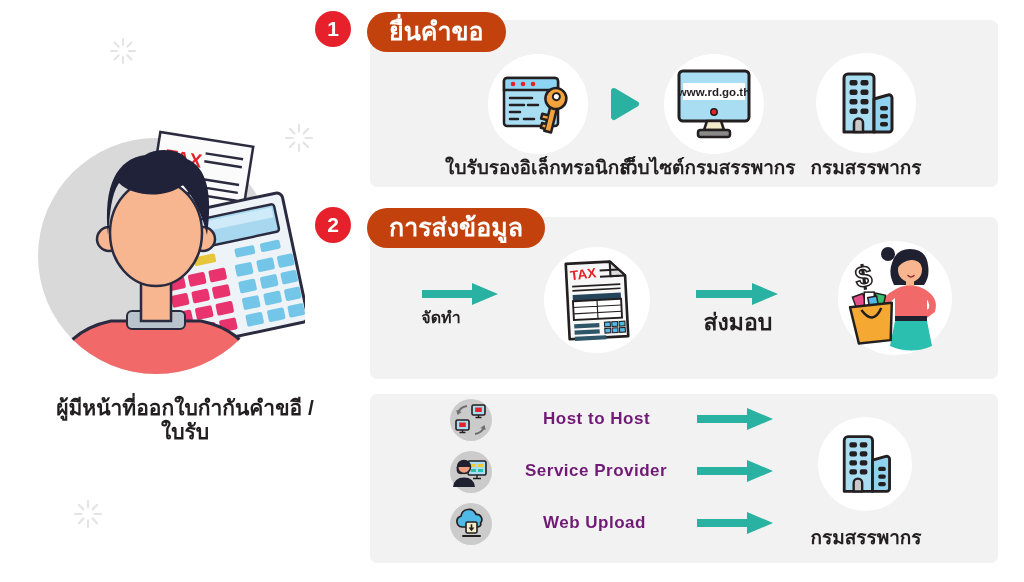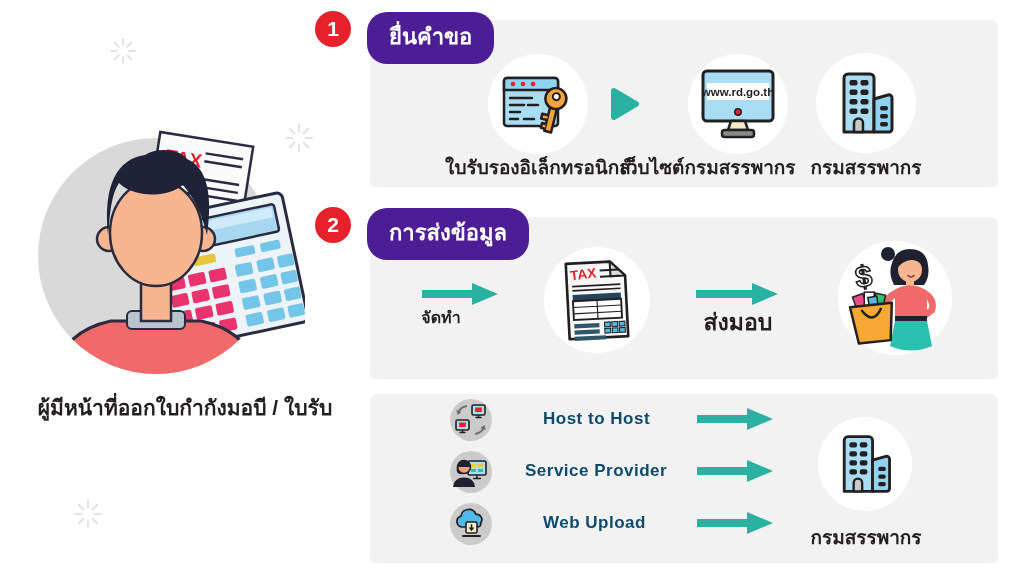--- a/index.html
+++ b/index.html
@@ -3,25 +3,25 @@
 <meta charset="utf-8">
 <style>
   * { margin:0; padding:0; box-sizing:border-box; }
   html,body { background:#ffffff; }
   body { font-family:"Liberation Sans","DejaVu Sans",sans-serif; color:#231f20; }
   .stage { position:relative; width:1024px; height:582px; background:#ffffff; overflow:hidden; }
   .abs { position:absolute; }
   .panel { position:absolute; background:#f2f2f2; border-radius:7px; }
   .badge { position:absolute; width:36px; height:36px; border-radius:50%; background:#e6212b; color:#fff;
            font-weight:bold; font-size:21px; display:flex; align-items:center; justify-content:center; z-index:3; }
-  .pill { position:absolute; height:52px; border-radius:20px; background:#4c1d95; color:#fff; font-weight:bold;
-          font-size:22px; display:flex; align-items:center; padding:0 22px 3px 22px; z-index:3; white-space:nowrap; }
+  .pill { position:absolute; height:40px; border-radius:20px; background:#c2410c; color:#fff; font-weight:bold;
+          font-size:25px; display:flex; align-items:center; padding:0 22px 3px 22px; z-index:3; white-space:nowrap; }
   .icon-circle { position:absolute; background:#fff; border-radius:50%; display:flex; align-items:center; justify-content:center; }
   .lbl { position:absolute; color:#231f20; font-weight:bold; text-align:center; line-height:1.15; }
-  .channel-lbl { position:absolute; color:#0c4a6e; font-weight:600; font-size:17px; letter-spacing:0.5px; white-space:nowrap; }
+  .channel-lbl { position:absolute; color:#701a75; font-weight:600; font-size:17px; letter-spacing:0.5px; white-space:nowrap; }
   svg { display:block; }
 </style>
 </head>
 <body>
 
 <div class="stage">
 
   <svg class="abs" style="left:110px;top:38px" width="26" height="26" viewBox="0 0 26 26">
     <g stroke="#e4e4e4" stroke-width="2" stroke-linecap="round">
       <path d="M13 1 v6"></path>
@@ -120,21 +120,21 @@
     <g clip-path="url(#pc)">
       <path d="M34 272 q4 -64 62 -76 h90 q58 12 62 76 z" fill="#f2696a" stroke="#2b2b40" stroke-width="3"></path>
       <rect x="112" y="186" width="58" height="18" rx="5" fill="#b9c3cc" stroke="#2b2b40" stroke-width="2"></rect>
       <rect x="126" y="152" width="30" height="44" fill="#f7b690" stroke="#2b2b40" stroke-width="2.5"></rect>
       <circle cx="94" cy="114" r="12" fill="#f7b690" stroke="#2b2b40" stroke-width="2.5"></circle>
       <circle cx="188" cy="114" r="12" fill="#f7b690" stroke="#2b2b40" stroke-width="2.5"></circle>
       <ellipse cx="141" cy="108" rx="46" ry="53" fill="#f7b690" stroke="#2b2b40" stroke-width="2.5"></ellipse>
       <path d="M93 110 C 88 60 102 34 130 30 C 142 22 165 24 172 34 C 192 42 198 70 192 110 C 186 84 176 70 168 60 C 150 74 118 72 104 58 C 96 70 95 88 93 110 Z" fill="#20223a"></path>
     </g>
   </svg>
-  <div class="lbl" style="left:30px;top:396px;width:310px;font-size:21px">ผู้มีหน้าที่ออกใบกำกังมอบี / ใบรับ</div>
+  <div class="lbl" style="left:30px;top:396px;width:310px;font-size:21px">ผู้มีหน้าที่ออกใบกำกันคำขอี / ใบรับ</div>
 
   <div class="badge" style="left:315px;top:11px">1</div>
   <div class="pill" style="left:367px;top:12px">ยื่นคำขอ</div>
   <div class="panel" style="left:370px;top:20px;width:628px;height:167px"></div>
 
   <div class="icon-circle" style="left:488px;top:54px;width:100px;height:100px">
     <svg width="76" height="76" viewBox="0 0 76 76">
       <rect x="4" y="12" width="54" height="48" rx="3" fill="#a9ddf2" stroke="#231f20" stroke-width="2.5"></rect>
       <path d="M4 15 a3 3 0 0 1 3 -3 h48 a3 3 0 0 1 3 3 v9 H4 Z" fill="#8ed5f3" stroke="#231f20" stroke-width="2.5"></path>
       <circle cx="13" cy="18" r="2.3" fill="#e6212b"></circle>
@@ -155,21 +155,21 @@
         <circle cx="53" cy="32" r="10.5" fill="#f2a33c" stroke="#231f20" stroke-width="2.5"></circle>
         <circle cx="53" cy="30" r="3.5" fill="#fff" stroke="#231f20" stroke-width="2"></circle>
       </g>
     </svg>
   </div>
 
   <svg class="abs" style="left:610px;top:87px" width="30" height="34" viewBox="0 0 30 34">
     <path d="M4 4 L26 17 L4 30 Z" fill="#29b2a2" stroke="#29b2a2" stroke-width="6" stroke-linejoin="round"></path>
   </svg>
 
-  <div class="icon-circle" style="left:688px;top:54px;width:100px;height:100px">
+  <div class="icon-circle" style="left:664px;top:54px;width:100px;height:100px">
     <svg width="80" height="76" viewBox="0 0 80 76">
       <rect x="5" y="5" width="70" height="50" rx="4" fill="#a9ddf2" stroke="#231f20" stroke-width="3"></rect>
       <rect x="9" y="17" width="62" height="17" fill="#ffffff"></rect>
       <text x="40" y="30" font-size="11.5" font-weight="bold" text-anchor="middle" fill="#231f20">www.rd.go.th</text>
       <circle cx="40" cy="46" r="3.2" fill="#e6212b" stroke="#231f20" stroke-width="1.5"></circle>
       <path d="M33 55 h14 l3 9 h-20 z" fill="#f3ecca" stroke="#231f20" stroke-width="2.5" stroke-linejoin="round"></path>
       <rect x="24" y="64" width="32" height="7" rx="2.5" fill="#8a8a8a" stroke="#231f20" stroke-width="2.5"></rect>
     </svg>
   </div>
 

